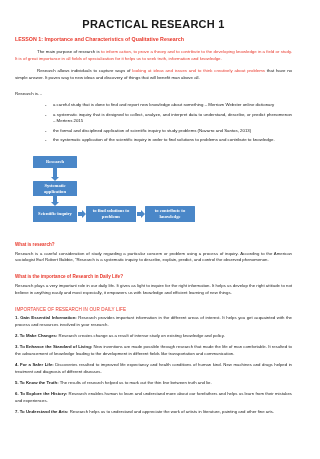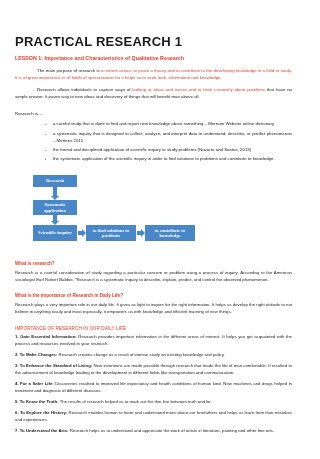--- a/index.html
+++ b/index.html
@@ -17,26 +17,27 @@
     -webkit-font-smoothing: antialiased;
   }
   .page {
     width: 300px;
     height: 459px;
     box-sizing: border-box;
     padding: 18px 8px 4px 15px;
     position: relative;
   }
   .doc-title {
-    font-size: 13px;
+    font-size: 11px;
     font-weight: bold;
     letter-spacing: 0.25px;
     color: #1a1a1a;
-    margin: 17px 0 6px 0;
+    margin: 0 0 6px 0;
     line-height: 1.1;
+    text-align: center;
   }
   .lesson-heading {
     font-size: 5.3px;
     font-weight: bold;
     color: #e8382b;
     margin: 0 0 6px 0;
     line-height: 1.15;
   }
   p.para {
     font-size: 4.35px;

